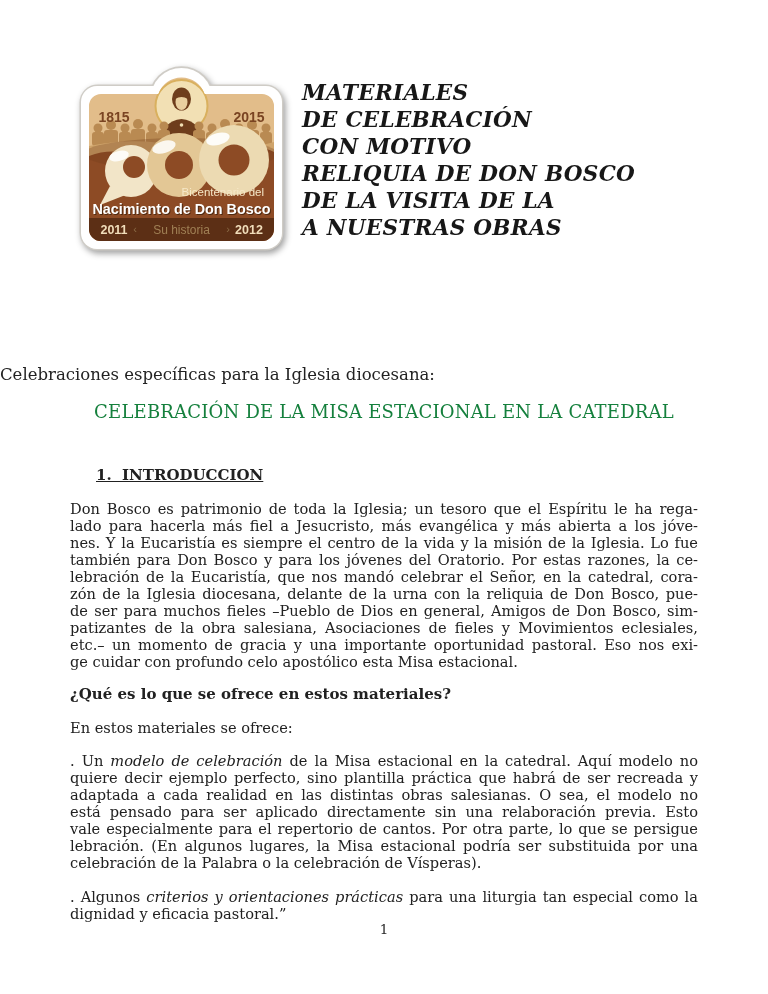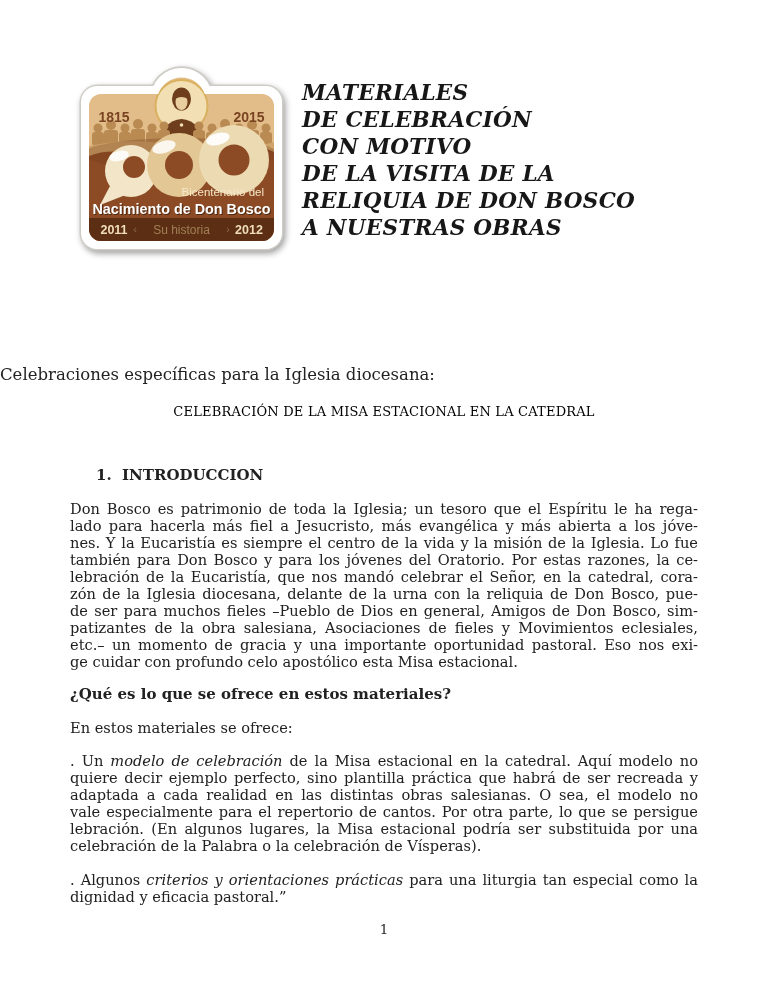--- a/index.html
+++ b/index.html
@@ -11,26 +11,26 @@
   .doc-header{display:flex;align-items:flex-start;padding:66px 0 0 78px;}
   .logo-wrap{width:207px;height:186px;flex:0 0 auto;}
   .logo-wrap svg{filter:drop-shadow(2px 3px 3px rgba(0,0,0,.38));}
   .doc-title{margin:13px 0 0 17px;font-style:italic;}
   .doc-title .t-line{
     font-weight:bold;font-size:21.5px;line-height:27px;letter-spacing:.3px;
     color:#171717;white-space:nowrap;
   }
   
   .subtitle1{margin-top:112px;font-size:16.5px;line-height:22px;color:#222;white-space:nowrap;}
-  .subtitle2{margin-top:15px;text-align:center;font-size:13px;line-height:22px;color:#000000;white-space:nowrap;letter-spacing:.2px;}
+  .subtitle2{margin-top:15px;text-align:center;font-size:18px;line-height:22px;color:#15803d;white-space:nowrap;letter-spacing:.2px;}
   
   .body-text{margin:44px 70px 0 70px;font-size:14.6px;line-height:17px;color:#212121;}
   .block{margin-top:16px;}
   .block.tight{margin-top:17px;}
-  .block.heading{font-weight:bold;padding-left:26px;font-size:15px;}
+  .block.heading{font-weight:bold;padding-left:26px;font-size:15px;text-decoration:underline;}
   .block.question{font-weight:bold;font-size:15px;}
   .line{text-align:justify;text-align-last:justify;text-justify:inter-word;}
   .line.nojust{text-align-last:left;}
   .it{font-style:italic;}
   
   .page-number{position:absolute;left:0;right:0;bottom:57px;text-align:center;font-size:13.5px;color:#2a2a2a;}
 </style>
 </head>
 <body>
 
@@ -130,22 +130,22 @@
           <text x="150" y="167" text-anchor="middle" font-family="Liberation Sans, sans-serif" font-size="11" fill="#8a6a45">›</text>
           <text x="171" y="168" text-anchor="middle" font-family="Liberation Sans, sans-serif" font-weight="bold" font-size="12.5" fill="#f0ddba">2012</text>
         </g>
       </svg>
     </div>
 
     <div class="doc-title">
       <div class="t-line">MATERIALES</div>
       <div class="t-line">DE CELEBRACIÓN</div>
       <div class="t-line">CON MOTIVO</div>
+      <div class="t-line">RELIQUIA DE DON BOSCO</div>
       <div class="t-line">DE LA VISITA DE LA</div>
-      <div class="t-line">RELIQUIA DE DON BOSCO</div>
       <div class="t-line">A NUESTRAS OBRAS</div>
     </div>
   </header>
 
   <div class="subtitle1">Celebraciones específicas para la Iglesia diocesana:</div>
   <div class="subtitle2">CELEBRACIÓN DE LA MISA ESTACIONAL EN LA CATEDRAL</div>
 
   <div class="body-text">
       <div class="block heading">
         <div class="line nojust"><span>1.&nbsp;&nbsp;INTRODUCCION</span></div>
@@ -165,20 +165,21 @@
       <div class="block question">
         <div class="line nojust"><span>¿Qué es lo que se ofrece en estos materiales?</span></div>
       </div>
       <div class="block plain">
         <div class="line nojust"><span>En estos materiales se ofrece:</span></div>
       </div>
       <div class="block p">
         <div class="line"><span>. Un </span><span class="it">modelo de celebración</span><span> de la Misa estacional en la catedral. Aquí modelo no</span></div>
         <div class="line"><span>quiere decir ejemplo perfecto, sino plantilla práctica que habrá de ser recreada y</span></div>
         <div class="line"><span>adaptada a cada realidad en las distintas obras salesianas. O sea, el modelo no</span></div>
+        <div class="line"><span>está pensado para ser aplicado directamente sin una relaboración previa. Esto</span></div>
         <div class="line"><span>vale especialmente para el repertorio de cantos. Por otra parte, lo que se persigue</span></div>
         <div class="line"><span>lebración. (En algunos lugares, la Misa estacional podría ser substituida por una</span></div>
         <div class="line nojust"><span>celebración de la Palabra o la celebración de Vísperas).</span></div>
       </div>
       <div class="block p tight">
         <div class="line"><span>. Algunos </span><span class="it">criterios y orientaciones prácticas</span><span> para una liturgia tan especial como la</span></div>
         <div class="line nojust"><span>dignidad y eficacia pastoral.”</span></div>
       </div>
     </div>
 

